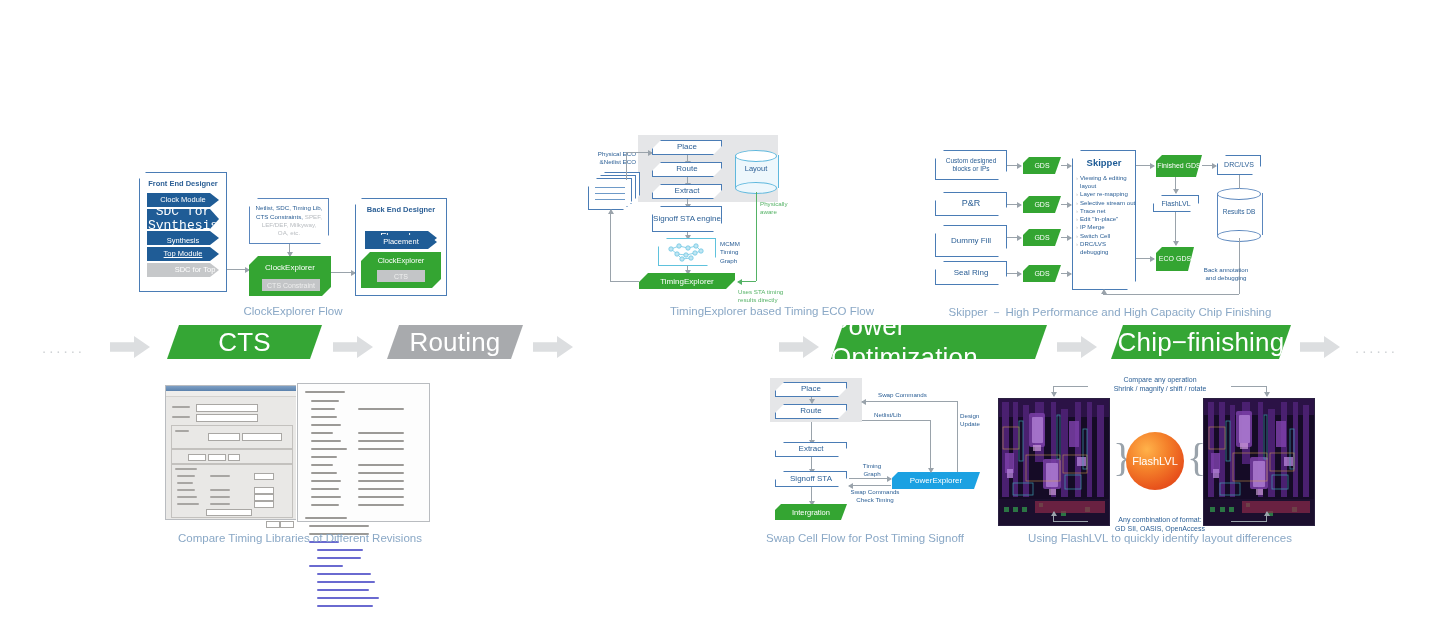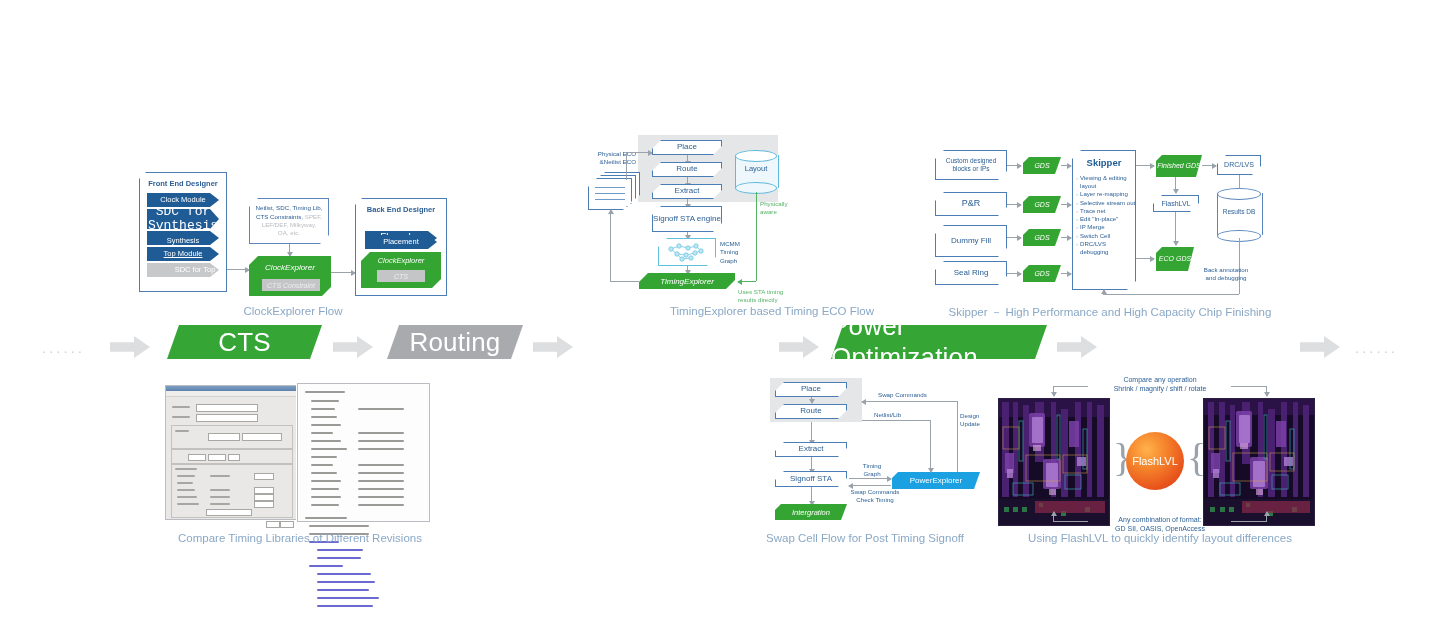--- a/index.html
+++ b/index.html
@@ -16,21 +16,21 @@
     box-sizing:border-box;border:1px solid #4a7cb5;color:#2d6096;
     display:flex;align-items:center;justify-content:center;text-align:center;
     background:#fff;line-height:1.05;
   }
   .hexL{clip-path:polygon(7px 0,100% 0,100% 100%,0 100%,0 7px);}
   .hex{ 
     clip-path:polygon(6px 0,100% 0,calc(100% - 6px) 100%,0 100%,0 6px);
   }
   .blueFill{background:#1f5c96;color:#fff;border:none;}
   .greyFill{background:#c6c8ca;color:#ffffff;border:none;}
-  .greenFill{background:#34a532;color:#fff;border:none;font-style:italic;}
+  .greenFill{background:#34a532;color:#fff;border:none;}
   .cyanFill{background:#1ba1e2;color:#fff;border:none;}
 
   
   .pen{
     clip-path:polygon(0 0,calc(100% - 9px) 0,100% 50%,calc(100% - 9px) 100%,0 100%);
   }
   
   .cut{
     clip-path:polygon(9px 0,100% 0,100% calc(100% - 9px),calc(100% - 9px) 100%,0 100%,0 9px);
   }
@@ -392,20 +392,23 @@
   </div>
   <div class="stepArrow" style="left:533px;top:11px;"></div>
 
   <div class="stepArrow" style="left:779px;top:11px;"></div>
 
   <div class="chev green" style="left:831px;top:0;width:216px;">
     <span>Power Optimization</span>
   </div>
   <div class="stepArrow" style="left:1057px;top:11px;"></div>
 
+  <div class="chev green" style="left:1111px;top:0;width:180px;">
+    <span>Chip−finishing</span>
+  </div>
   <div class="stepArrow" style="left:1300px;top:11px;"></div>
   <div class="dots" style="left:1355px;top:14px;">......</div>
 </div>
 
 <div class="shot shotA">
   <div class="titlebar"></div>
   <div class="menubar"></div>
   <div style="position:relative;height:120px;">
     <div class="lbl" style="left:6px;top:9px;width:18px;"></div>
     <div class="fld" style="left:30px;top:7px;width:60px;height:6px;"></div>

